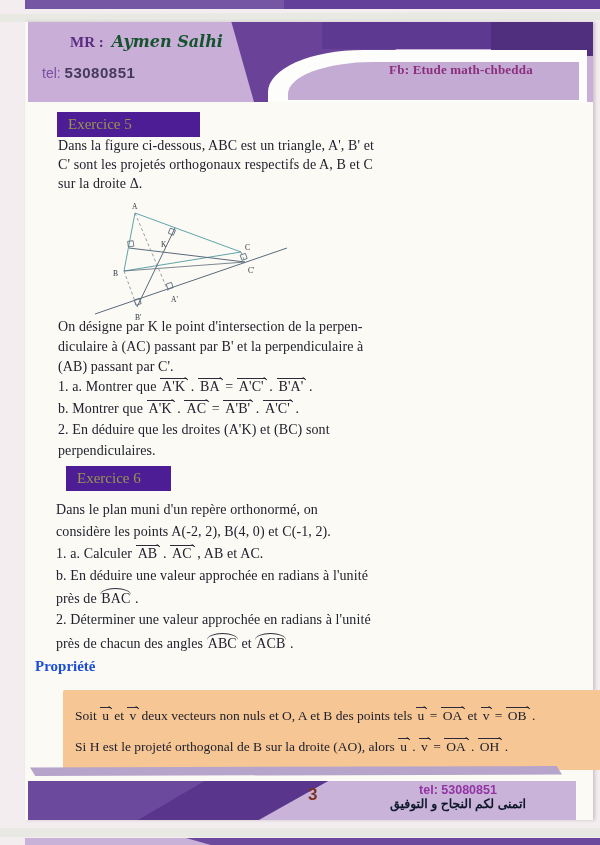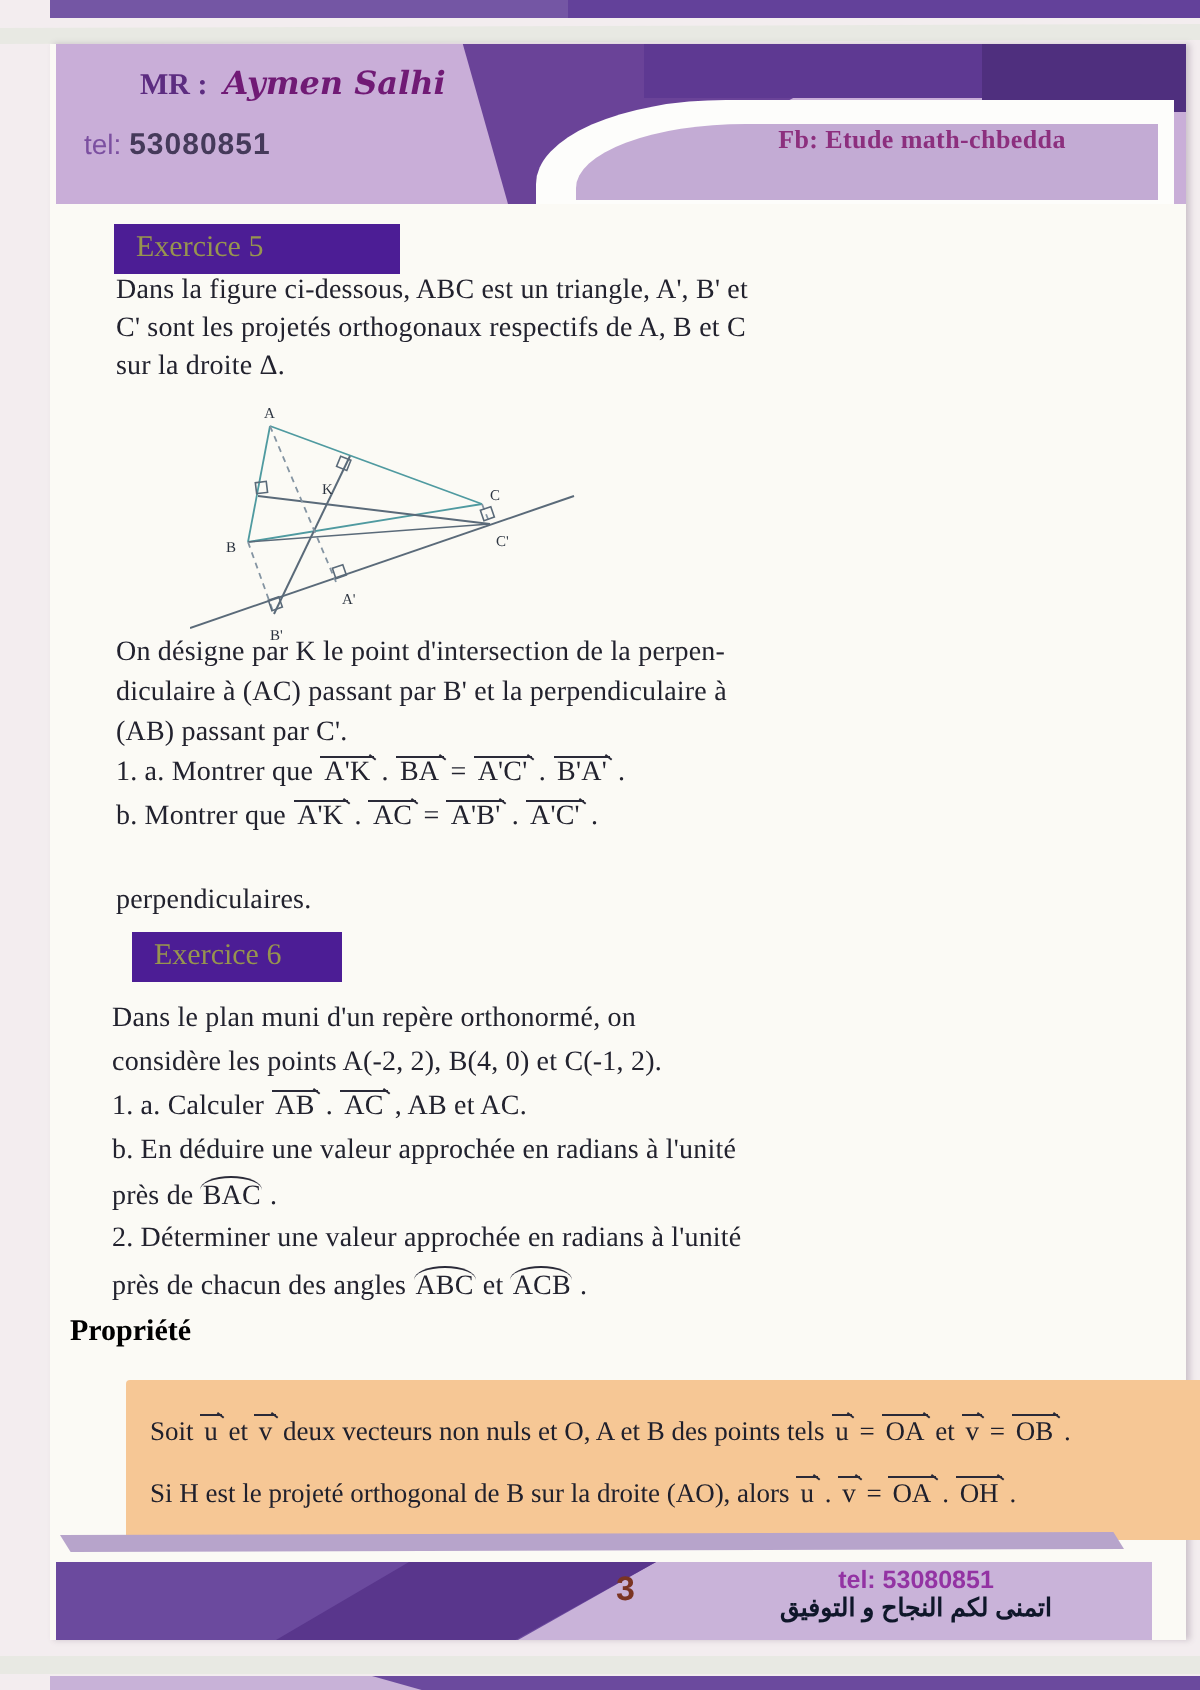--- a/index.html
+++ b/index.html
@@ -20,28 +20,28 @@
 
   
   .hdr{left:3px;top:0;width:565px;height:80px;background:#c9aed8;overflow:hidden;}
   .hdr-wedge{position:absolute;left:0;top:0;width:100%;height:100%;background:#6a4398;clip-path:polygon(36% 0,74% 0,48% 100%,40% 100%);}
   .hdr-band{position:absolute;left:52%;top:0;right:0;height:34%;background:#5e3992;}
   .hdr-band-dark{position:absolute;left:82%;top:0;right:0;height:42%;background:#4f2f7e;}
   .hdr-swoosh{position:absolute;left:240px;top:28px;right:6px;height:60px;background:#fdfdfb;border-top-left-radius:95px 42px;}
   .hdr-fbstrip{position:absolute;left:260px;top:40px;right:14px;height:38px;background:#c3abd4;border-top-left-radius:85px 32px;display:flex;align-items:flex-start;justify-content:center;}
   .hdr-fb{font-weight:bold;font-size:13px;color:#8c2f7e;padding-left:55px;letter-spacing:.2px;}
   .hdr-mr{position:absolute;left:42px;top:10px;font-size:15px;font-weight:bold;color:#5c2c80;}
-  .hdr-name{font-family:"DejaVu Serif",serif;font-style:italic;font-weight:bold;color:#701a75;font-size:16px;margin-left:8px;}
+  .hdr-name{font-family:"DejaVu Serif",serif;font-style:italic;font-weight:bold;color:#14532d;font-size:16px;margin-left:8px;}
   .hdr-tel{position:absolute;left:14px;top:42px;font-size:14px;color:#7b4fa0;font-family:"Liberation Sans",sans-serif;}
   .hdr-tel b{color:#453a5a;font-size:15px;letter-spacing:.5px;margin-top:28px;}
 
   
   .t{position:absolute;font-size:14px;color:#22222e;white-space:nowrap;letter-spacing:.1px;}
   .ex-title{position:absolute;background:#4c1d95;color:#97954e;font-size:15px;padding:4px 0 4px 11px;}
-  .prop-head{position:absolute;font-weight:bold;font-size:15px;color:#000000;}
+  .prop-head{position:absolute;font-weight:bold;font-size:15px;color:#1d4ed8;}
   .prop-box{position:absolute;background:#f6c795;border-radius:2px;padding:10px 12px 8px;font-size:13.5px;color:#20202c;line-height:31px;white-space:nowrap;}
 
   
   .vec{position:relative;display:inline-block;padding:2px 2px 0;line-height:1;}
   .vec::before{content:"";position:absolute;top:0;left:0;right:0;border-top:1.3px solid #2a2a38;}
   .vec::after{content:"";position:absolute;top:-1px;right:-2px;width:4px;border-top:1.3px solid #2a2a38;transform:rotate(38deg);transform-origin:left top;}
   .arc{position:relative;display:inline-block;padding:3px 1px 0;line-height:1;}
   .arc::before{content:"";position:absolute;top:-1px;left:0;right:0;height:6px;border-top:1.4px solid #2a2a38;border-radius:50% 50% 0 0/100% 100% 0 0;}
 
   
@@ -122,20 +122,21 @@
       <text x="76" y="102">A'</text>
       <text x="40" y="120">B'</text>
       <text x="153" y="73">C'</text>
     </svg>
 
     <div class="t" style="left:33px;top:317px;">diculaire à (AC) passant par B' et la perpendiculaire à</div>
     <div class="t" style="left:33px;top:297px;">On désigne par K le point d'intersection de la perpen-</div>
     <div class="t" style="left:33px;top:337px;">(AB) passant par C'.</div>
     <div class="t" style="left:33px;top:356px;"><span>1. a. Montrer que </span><span class="vec">A'K</span><span> . </span><span class="vec">BA</span><span> = </span><span class="vec">A'C'</span><span> . </span><span class="vec">B'A'</span><span> .</span></div>
     <div class="t" style="left:33px;top:378px;"><span>b. Montrer que </span><span class="vec">A'K</span><span> . </span><span class="vec">AC</span><span> = </span><span class="vec">A'B'</span><span> . </span><span class="vec">A'C'</span><span> .</span></div>
+    <div class="t" style="left:33px;top:400px;">2. En déduire que les droites (A'K) et (BC) sont</div>
     <div class="t" style="left:33px;top:421px;">perpendiculaires.</div>
 
     <div class="ex-title" style="left:41px;top:444px;width:94px;">Exercice 6</div>
     <div class="t" style="left:31px;top:480px;">Dans le plan muni d'un repère orthonormé, on</div>
     <div class="t" style="left:31px;top:502px;">considère les points A(-2, 2), B(4, 0) et C(-1, 2).</div>
     <div class="t" style="left:31px;top:523px;"><span>1. a. Calculer </span><span class="vec">AB</span><span> . </span><span class="vec">AC</span><span> , AB et AC.</span></div>
     <div class="t" style="left:31px;top:546px;">b. En déduire une valeur approchée en radians à l'unité</div>
     <div class="t" style="left:31px;top:567px;"><span>près de </span><span class="arc">BAC</span><span> .</span></div>
     <div class="t" style="left:31px;top:590px;">2. Déterminer une valeur approchée en radians à l'unité</div>
     <div class="t" style="left:31px;top:612px;"><span>près de chacun des angles </span><span class="arc">ABC</span><span>  et </span><span class="arc">ACB</span><span> .</span></div>

